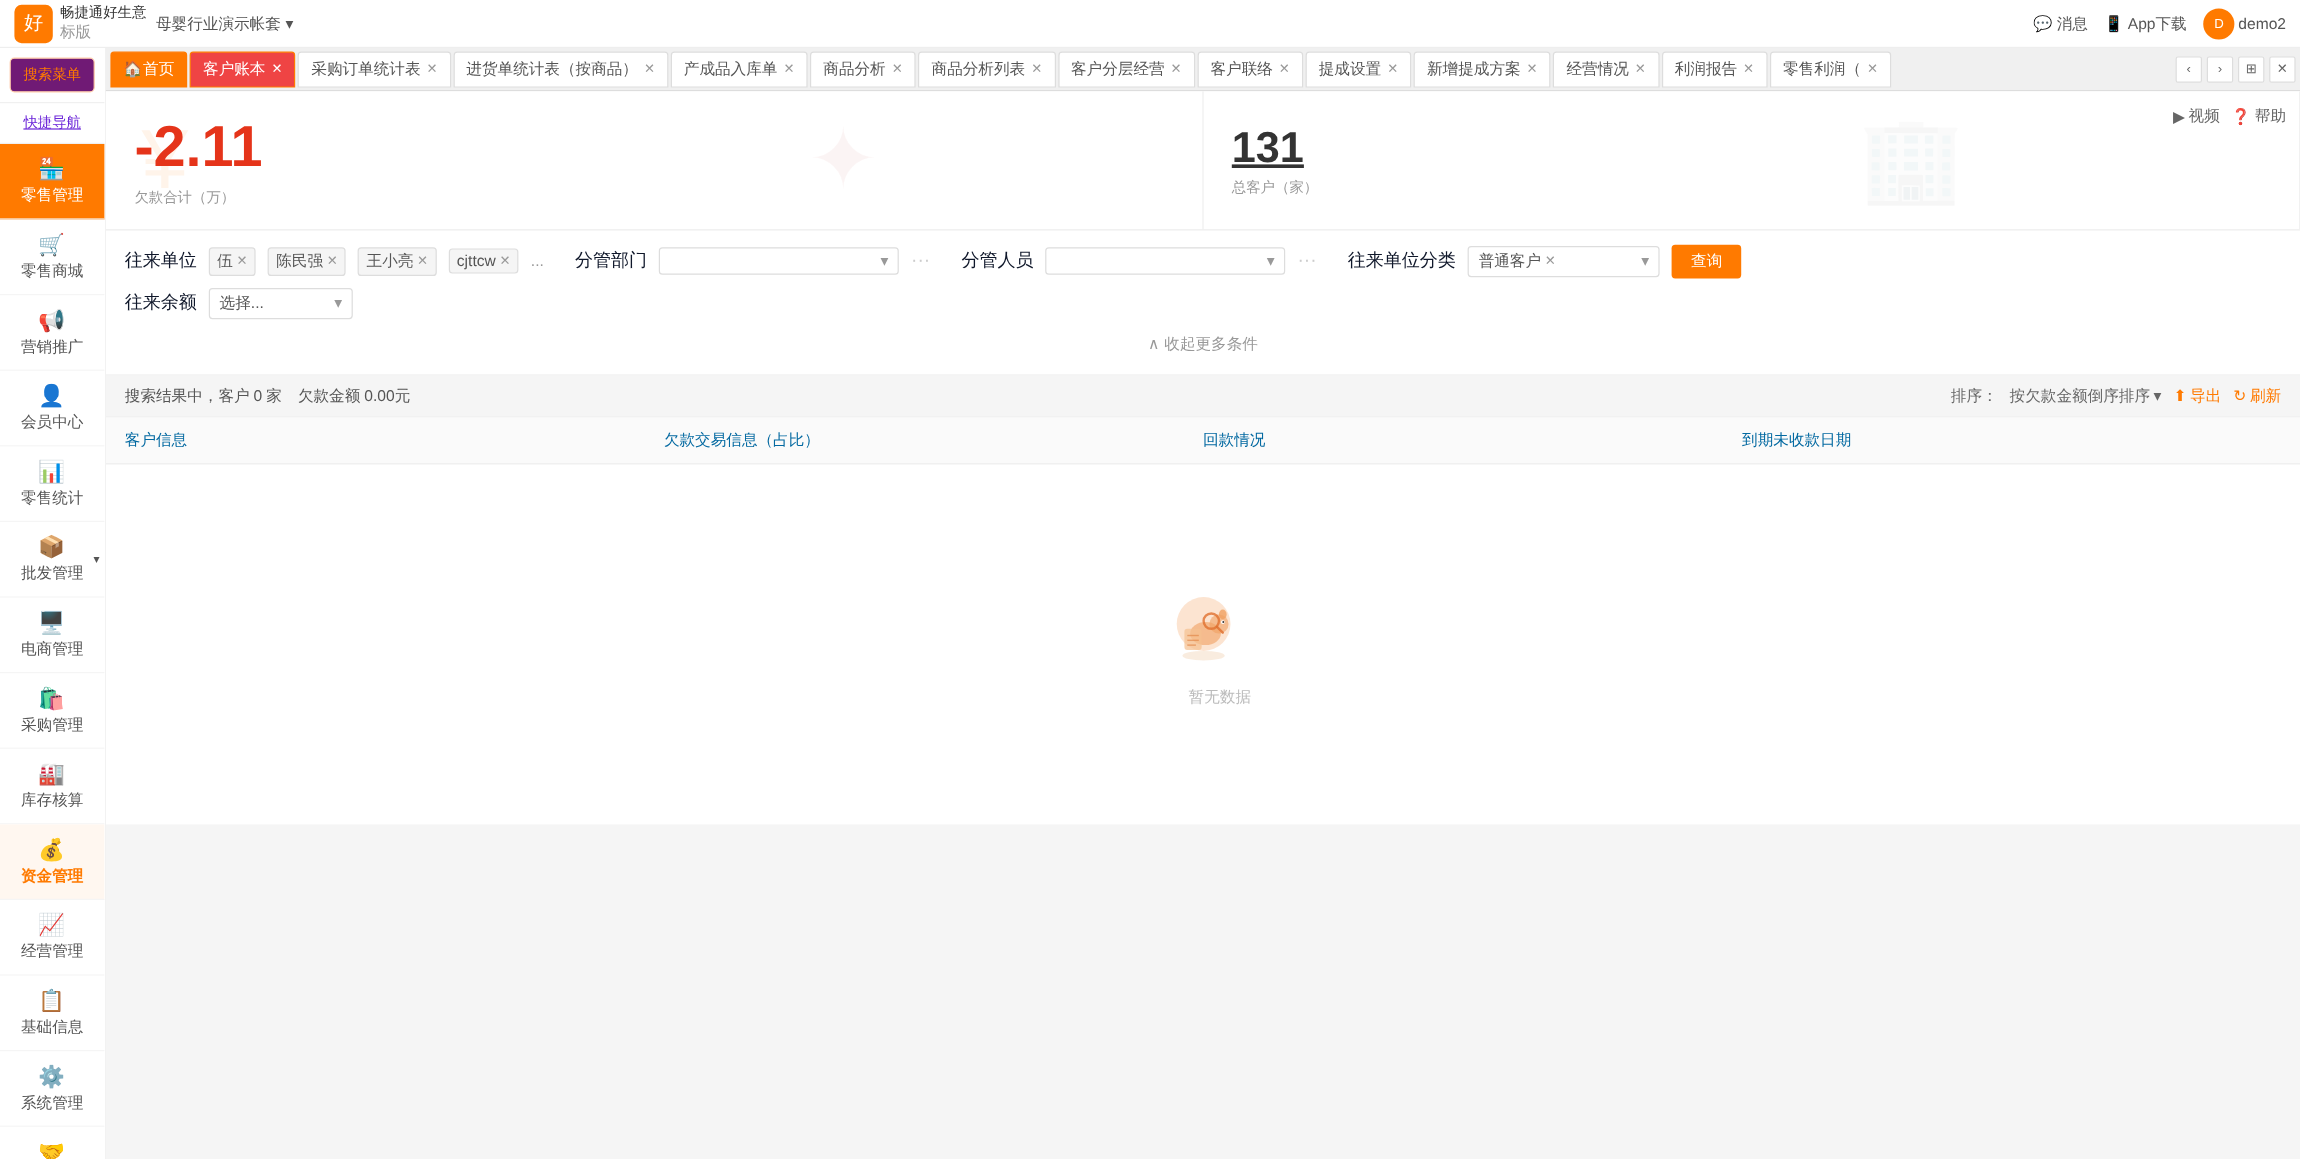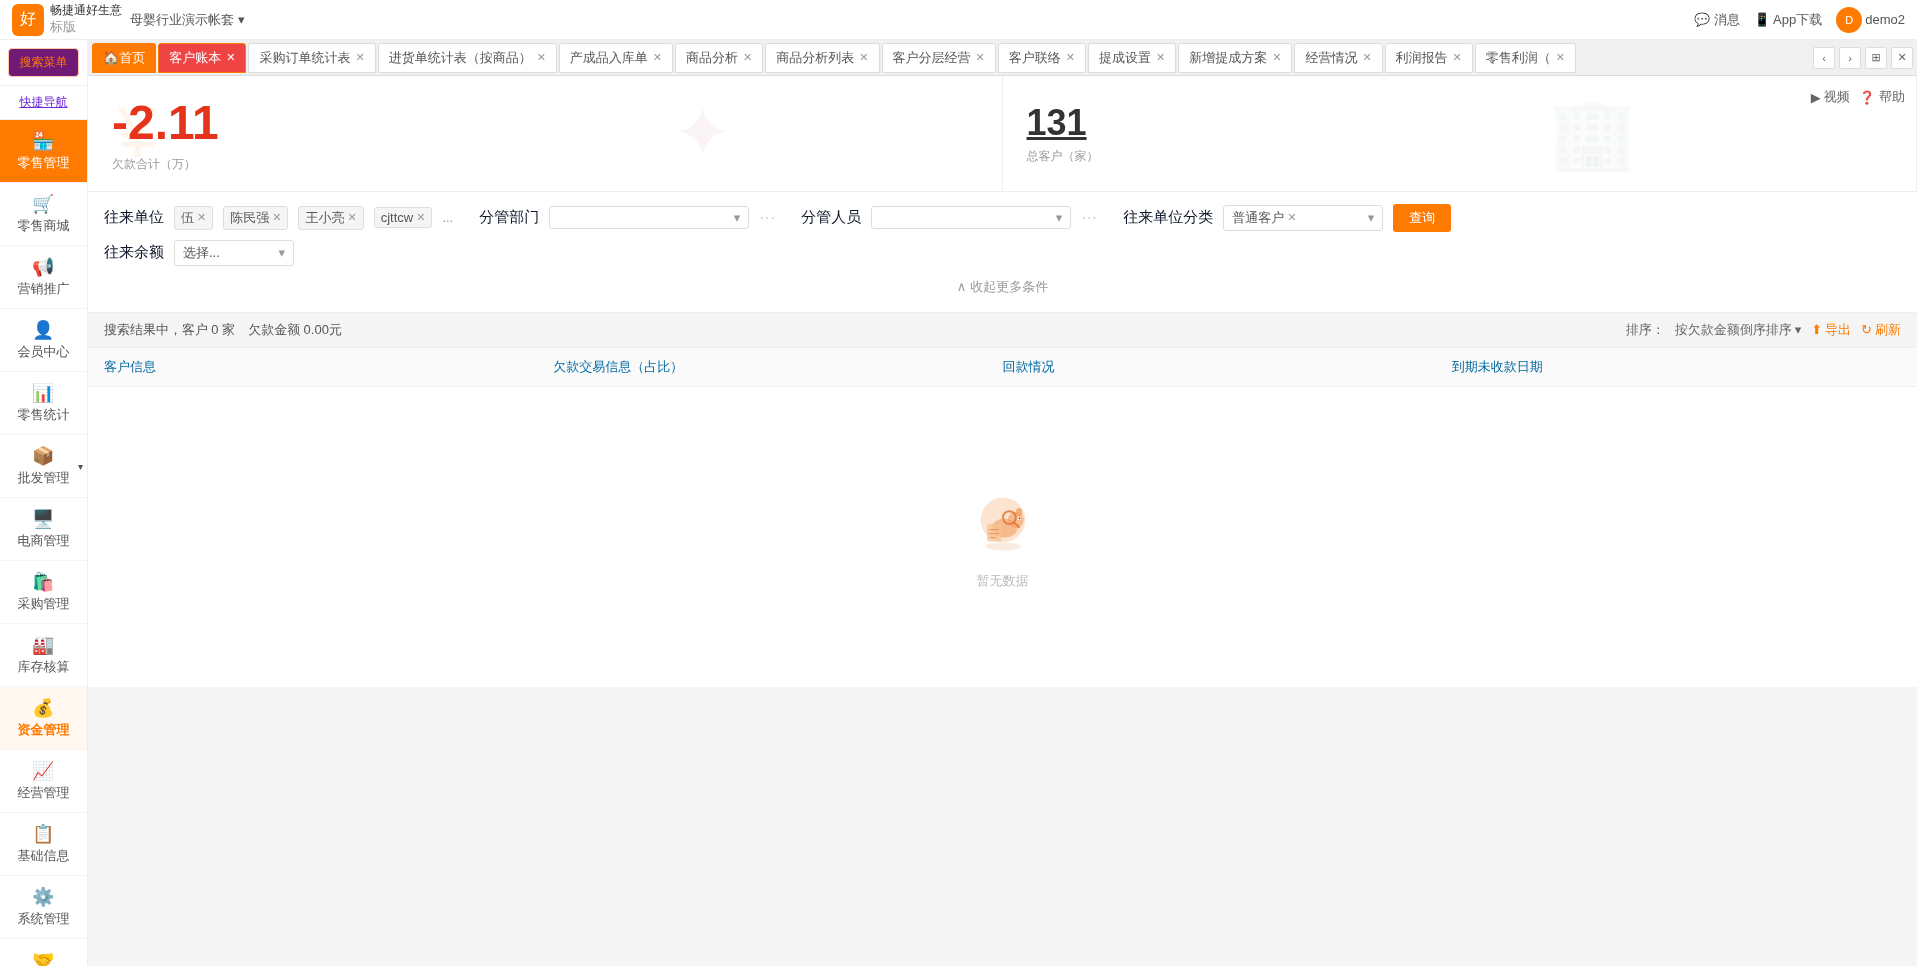--- a/index.html
+++ b/index.html
@@ -220,21 +220,21 @@
       display: grid;
       grid-template-columns: 2fr 2fr 2fr 2fr;
       padding: 10px 16px;
       background: #fafafa;
       border-bottom: 1px solid #eee;
       font-size: 13px;
       color: #0369a1;
       font-weight: 500;
     }
     .table-body { min-height: 300px; display: flex; align-items: center; justify-content: center; flex-direction: column; padding: 40px; }
-    .empty-state { display: flex; flex-direction: column; align-items: center; gap: 8px; }
+    .empty-state { display: flex; flex-direction: column; align-items: flex-end; gap: 8px; }
     .empty-text { color: #bbb; font-size: 13px; }
 
     
     .empty-svg { width: 80px; height: 80px; }
   </style>
 </head>
 <body>
 
 <div class="top-bar">
   <div class="top-bar-left">

